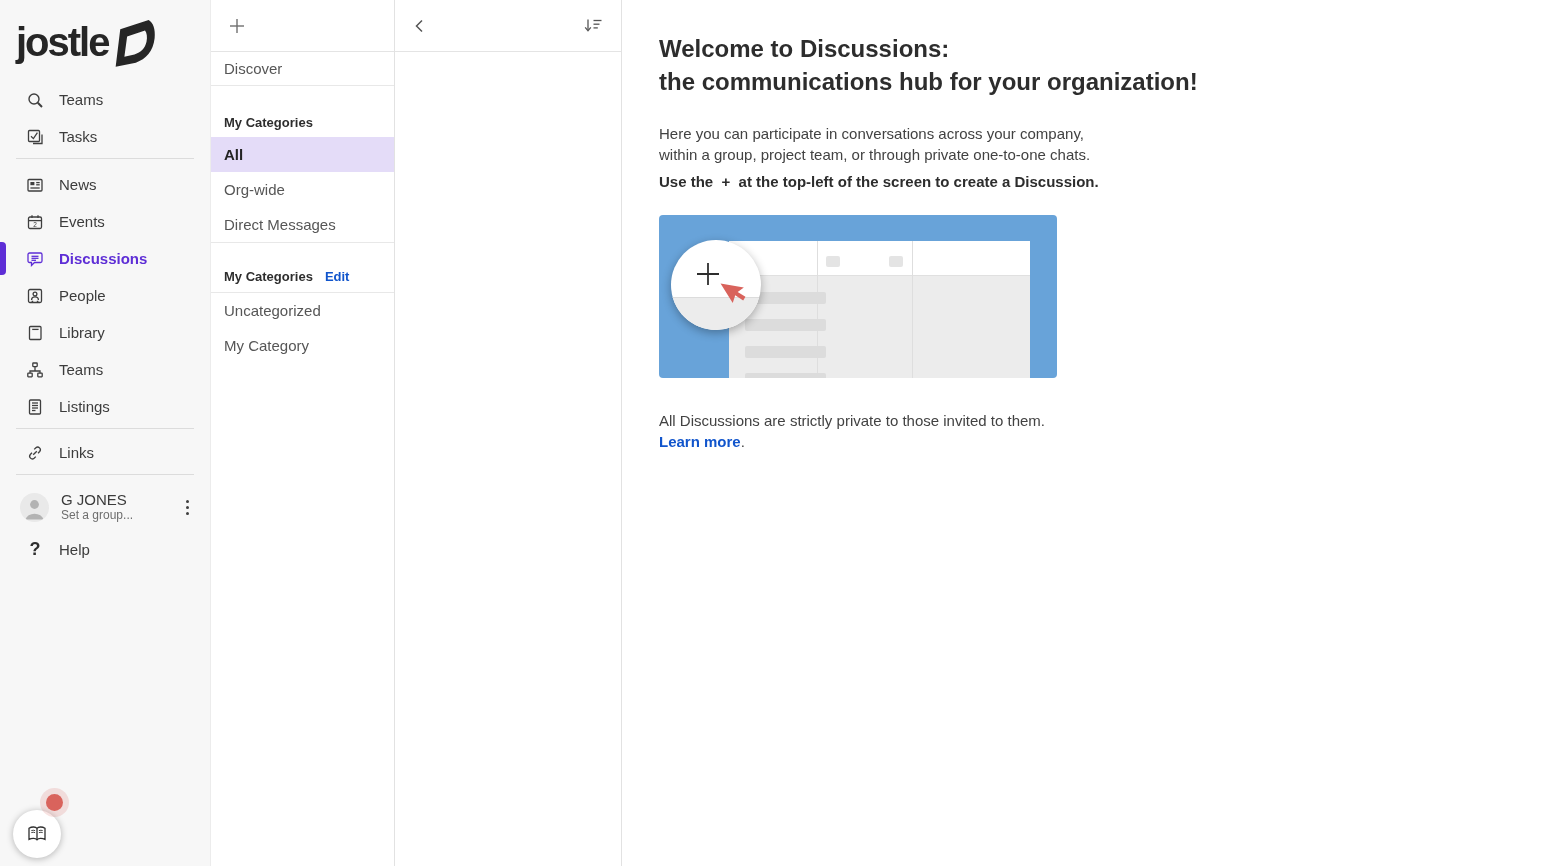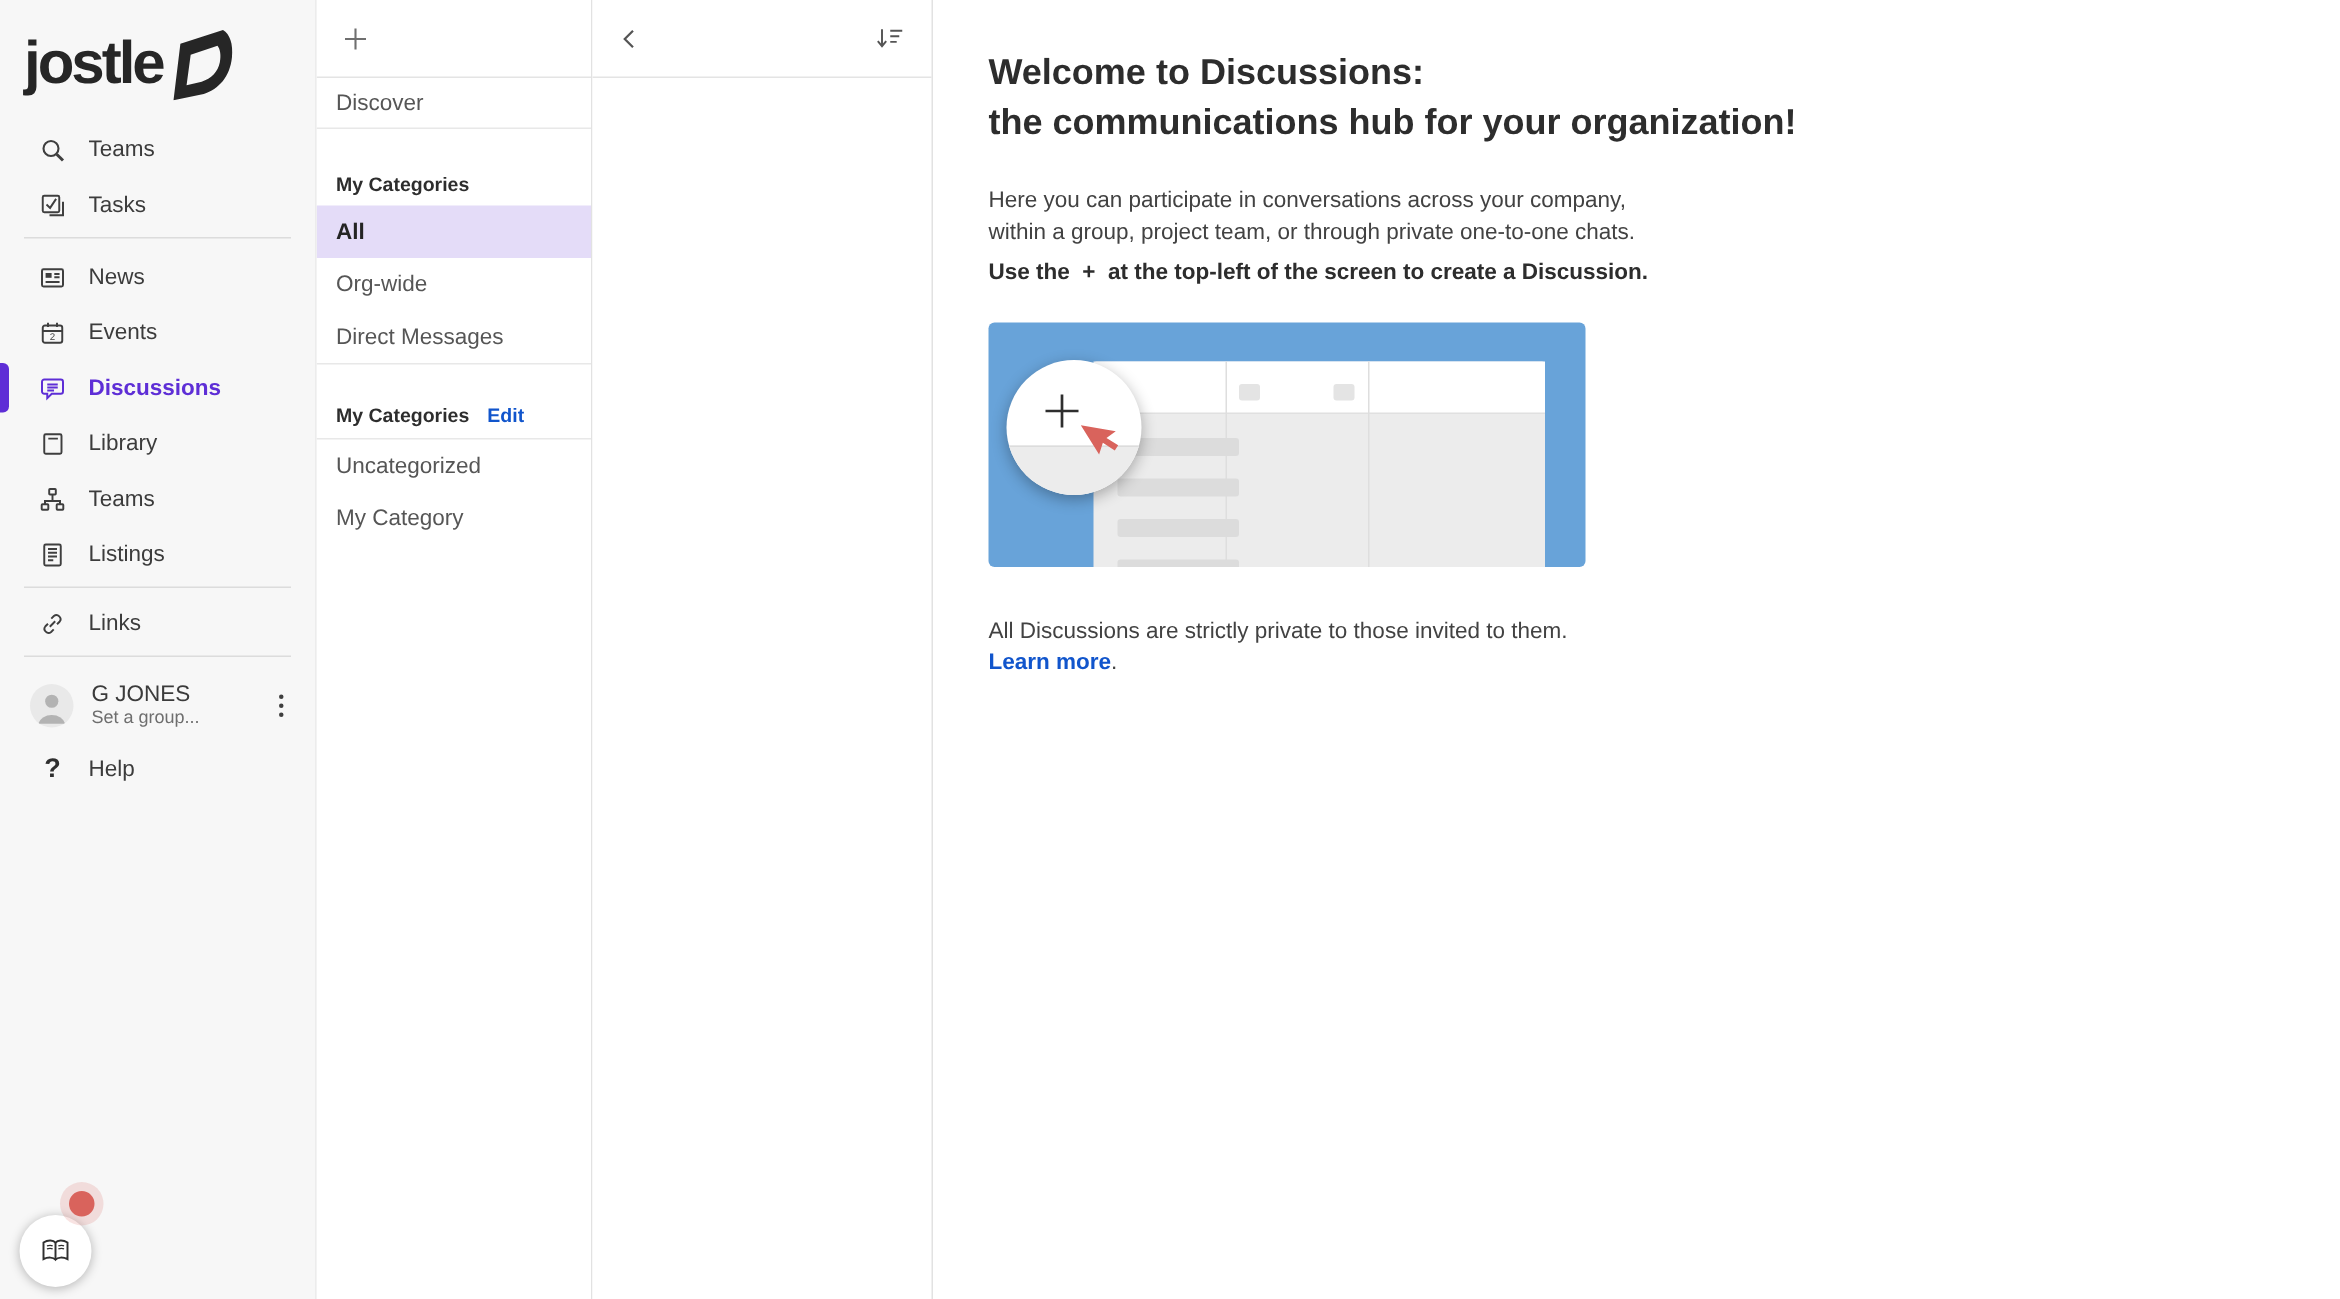--- a/index.html
+++ b/index.html
@@ -160,20 +160,32 @@
             <line x1="6.5" y1="7.3" x2="13.5" y2="7.3"></line>
               <line x1="6.5" y1="9.3" x2="13.5" y2="9.3"></line>
             <line x1="6.5" y1="11.3" x2="11" y2="11.3"></line>
           </svg>
         </span>
         <span>Discussions</span>
       </div>
       <div class="nav-item">
         <span class="ic">
           <svg width="20" height="20" viewBox="0 0 20 20" fill="none" stroke="#3f3f3f" stroke-width="1.3">
+            <rect x="3.5" y="3.5" width="13" height="13" rx="1.5"></rect>
+            <circle cx="10" cy="8" r="1.9"></circle>
+            <path d="M6.6,14 c0,-2.1 1.5,-3.1 3.4,-3.1 s3.4,1 3.4,3.1"></path>
+            <line x1="6.6" y1="15.4" x2="8.2" y2="15.4"></line>
+              <line x1="11.8" y1="15.4" x2="13.4" y2="15.4"></line>
+          </svg>
+        </span>
+        <span>People</span>
+      </div>
+      <div class="nav-item">
+        <span class="ic">
+          <svg width="20" height="20" viewBox="0 0 20 20" fill="none" stroke="#3f3f3f" stroke-width="1.3">
             <rect x="4.5" y="3.5" width="11.5" height="13" rx="1"></rect>
             <line x1="7.2" y1="6.4" x2="13.6" y2="6.4"></line>
           </svg>
         </span>
         <span>Library</span>
       </div>
       <div class="nav-item">
         <span class="ic">
           <svg width="20" height="20" viewBox="0 0 20 20" fill="none" stroke="#3f3f3f" stroke-width="1.3">
             <rect x="7.8" y="3" width="4.4" height="3.6" rx="0.5"></rect>

